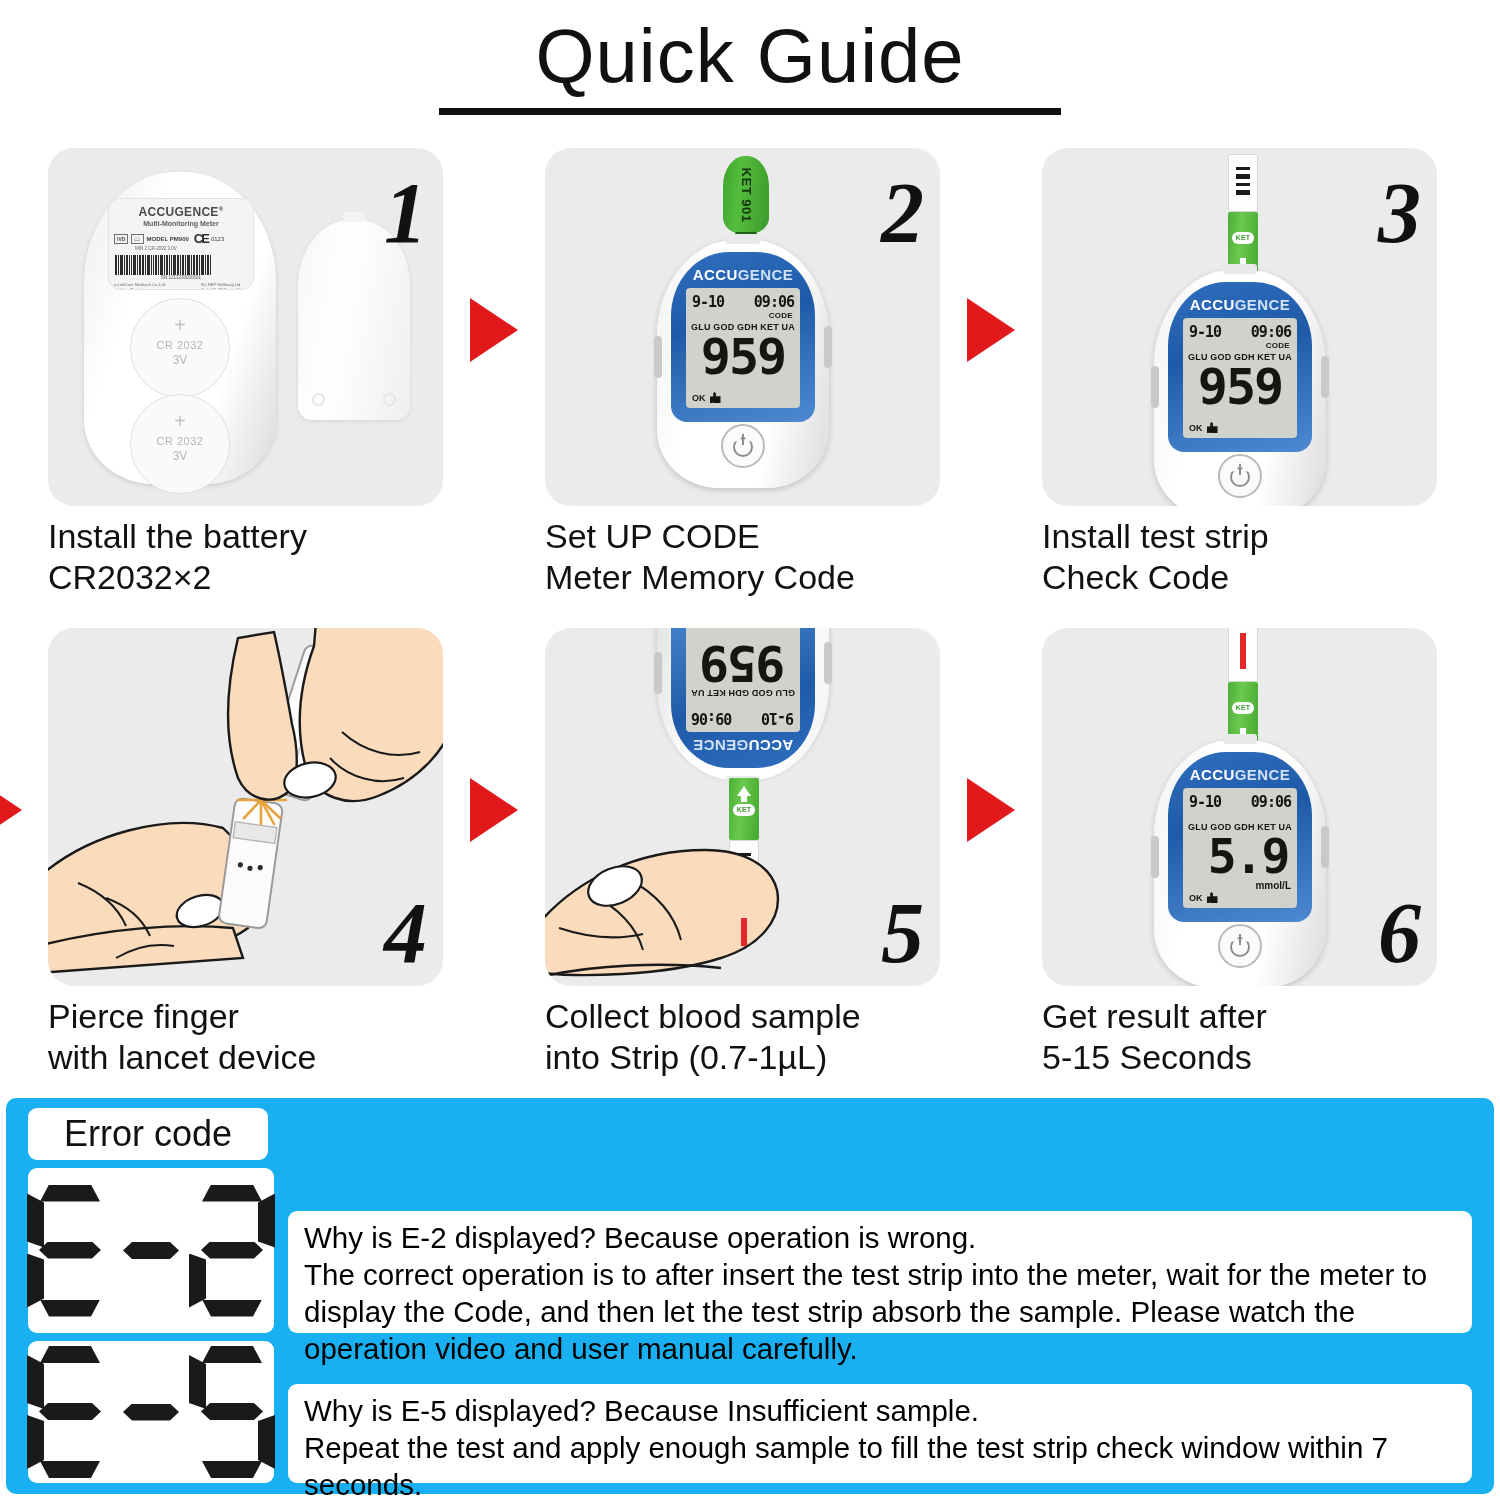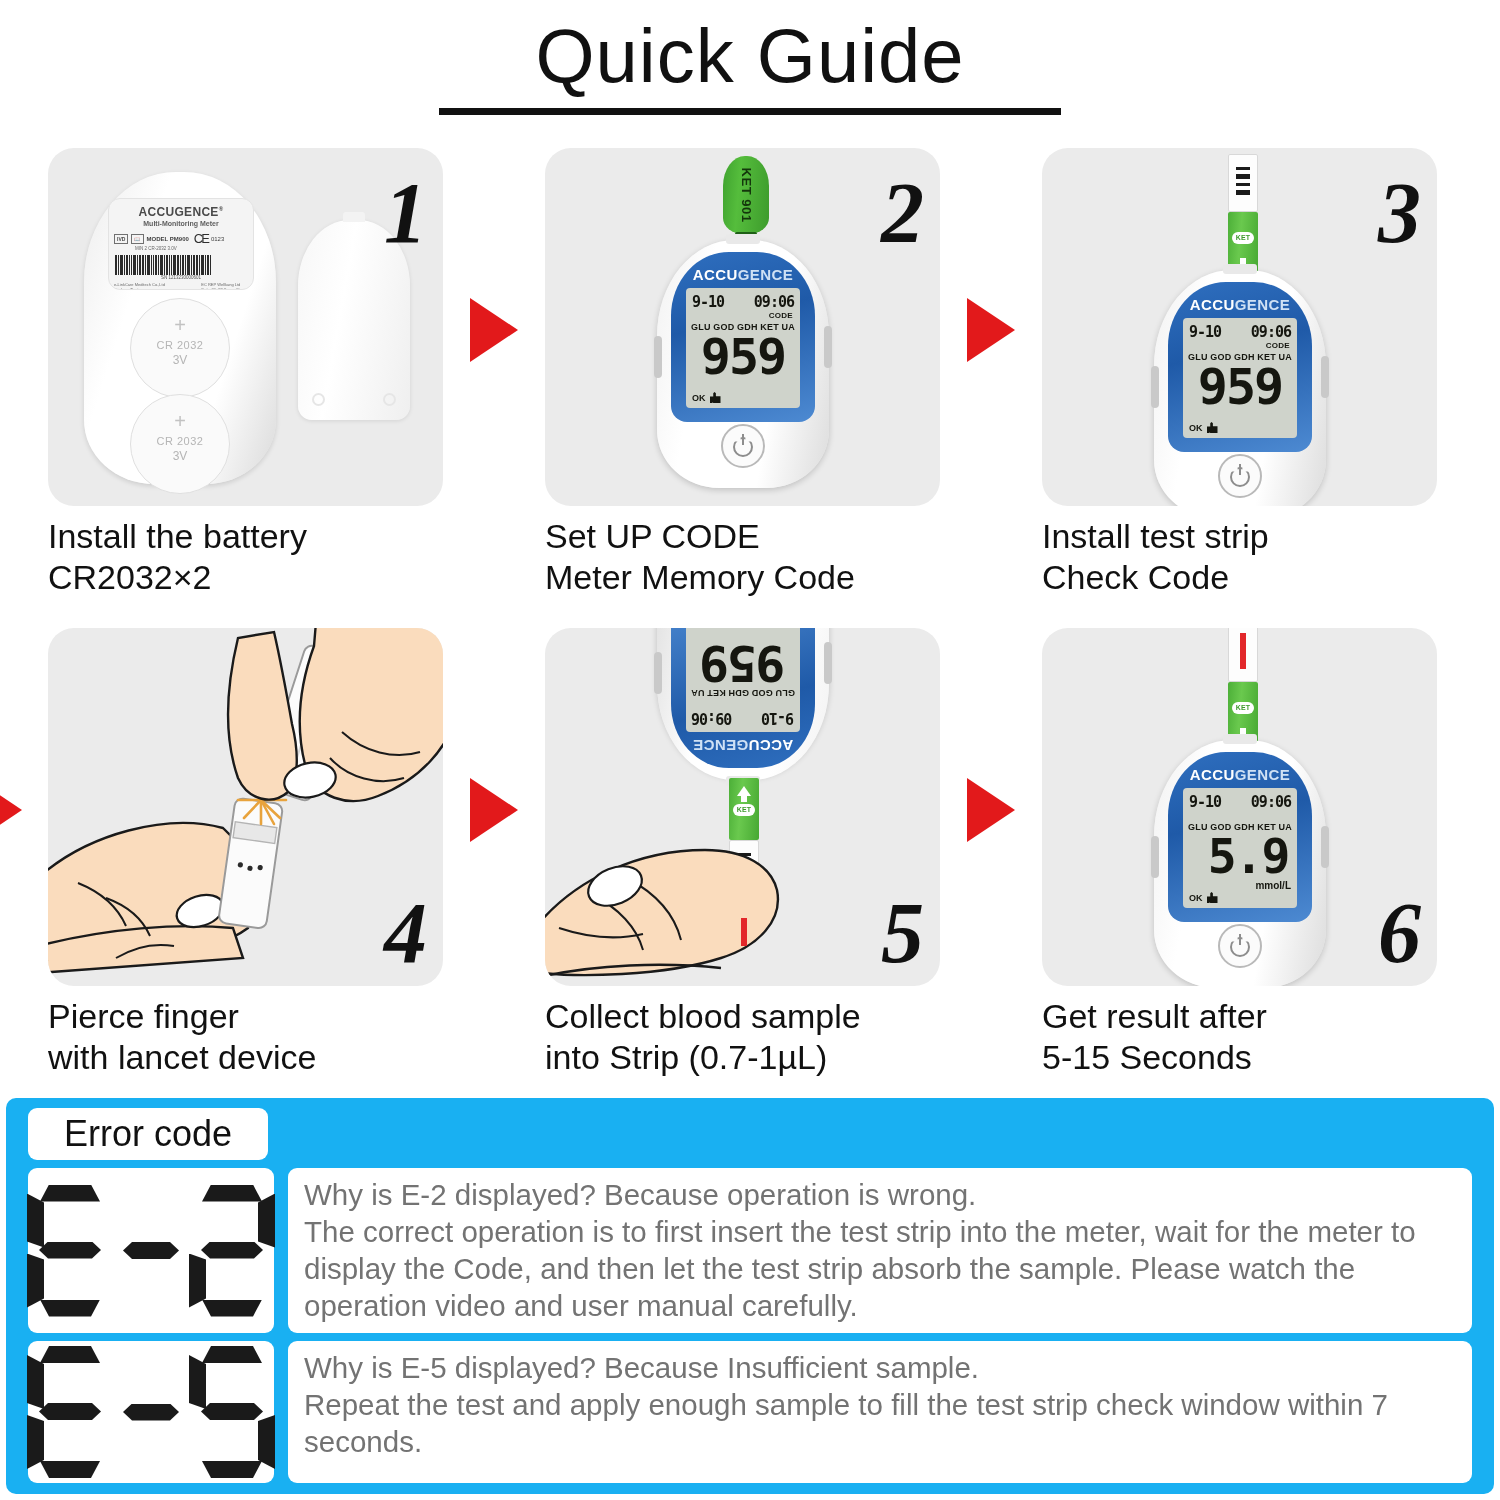--- a/index.html
+++ b/index.html
@@ -205,21 +205,21 @@
     position: absolute; left: 24px; top: 26px; width: 146px; height: 92px;
     background: #f4f4f4; border-radius: 12px; border: 1px solid #e3e3e3;
     overflow: hidden;
   }
   .lbl-brand { text-align: center; margin-top: 6px; font-size: 12px; font-weight: 700; color: #4a4a4a; letter-spacing: .3px; }
   .lbl-brand sup { font-size: 6px; }
   .lbl-sub { text-align: center; font-size: 7px; color: #5e5e5e; margin-top: 1px; font-weight: 600; }
   .lbl-row { display: flex; align-items: center; gap: 3px; margin: 4px 0 0 5px; }
   .lbl-box { border: 1px solid #707070; font-size: 5px; padding: 1px 2px; color: #4a4a4a; font-weight: 700; }
   .lbl-model { font-size: 6px; color: #3f3f3f; font-weight: 700; }
-  .lbl-ce { font-size: 13px; color: #2e2e2e; font-weight: 400; letter-spacing: -2px; margin-left: 2px; }
+  .lbl-ce { font-size: 13px; color: #2e2e2e; font-weight: 700; letter-spacing: -2px; margin-left: 2px; }
   .lbl-0123 { font-size: 6px; color: #3f3f3f; }
   .barcode { margin: 4px 6px 0 6px; height: 20px; display: flex; gap: 1px; align-items: stretch; }
   .barcode i { display: block; background: #2a2a2a; }
   .lbl-sn { text-align: center; font-size: 4.5px; color: #555; }
   .lbl-foot { display: flex; justify-content: space-between; font-size: 4px; color: #6a6a6a; margin: 2px 5px 0 5px; line-height: 1.25; }
   .batt {
     position: absolute; border: 1px solid #dfdfdf; border-radius: 50%;
     width: 100px; height: 100px; background: #fafafa;
     left: 46px; color: #b5b5b5; text-align: center;
   }
@@ -256,21 +256,21 @@
   .err-row { position: absolute; left: 22px; width: 1444px; display: flex; gap: 14px; }
   .err-row1 { top: 70px; height: 165px; }
   .err-row2 { top: 243px; height: 142px; }
   .err-code-box {
     width: 246px; background: #fff; border-radius: 9px;
     display: flex; align-items: center; justify-content: center;
   }
   .err-text-box {
     flex: 1; background: #fff; border-radius: 9px;
     padding: 8px 14px 6px 16px;
-    font-size: 29.5px; line-height: 1.26; color: #737373;
+    font-size: 29.5px; line-height: 1.26; color: #000000; margin-top: 43px;
   }
 
   
   .seg { display: flex; align-items: center; gap: 10px; }
   .digit { position: relative; width: 86px; height: 132px; }
   .digit i { position: absolute; background: #1a1a1a; }
   .sA { left: 13px; top: 0;  width: 60px; height: 17px; clip-path: polygon(9px 0,calc(100% - 9px) 0,100% 100%,0 100%); }
   .sB { right: 0; top: 9px; width: 17px; height: 54px; clip-path: polygon(0 9px,100% 0,100% 100%,0 calc(100% - 6px)); }
   .sC { right: 0; bottom: 9px; width: 17px; height: 54px; clip-path: polygon(100% 0,100% 100%,0 calc(100% - 9px),0 6px); }
   .sD { left: 13px; bottom: 0; width: 60px; height: 17px; clip-path: polygon(0 0,100% 0,calc(100% - 9px) 100%,9px 100%); }
@@ -657,21 +657,21 @@
             <i class="sA"></i>
               <i class="sB"></i>
               <i class="sG"></i>
               <i class="sE"></i>
               <i class="sD"></i>
           </div>
         </div>
       </div>
       <div class="err-text-box">
         <div>Why is E-2 displayed?  Because operation is wrong.</div>
-        <div>The correct operation is to first insert the test strip into the meter, wait for the meter to display the Code, and then let the test strip absorb the sample. Please watch the operation video and user manual carefully.</div>
+        <div>The correct operation is to after insert the test strip into the meter, wait for the meter to display the Code, and then let the test strip absorb the sample. Please watch the operation video and user manual carefully.</div>
       </div>
     </div>
 
     <div class="err-row err-row2">
       <div class="err-code-box">
         <div class="seg">
           <div class="digit">
             <i class="sA"></i>
               <i class="sF"></i>
               <i class="sG"></i>

